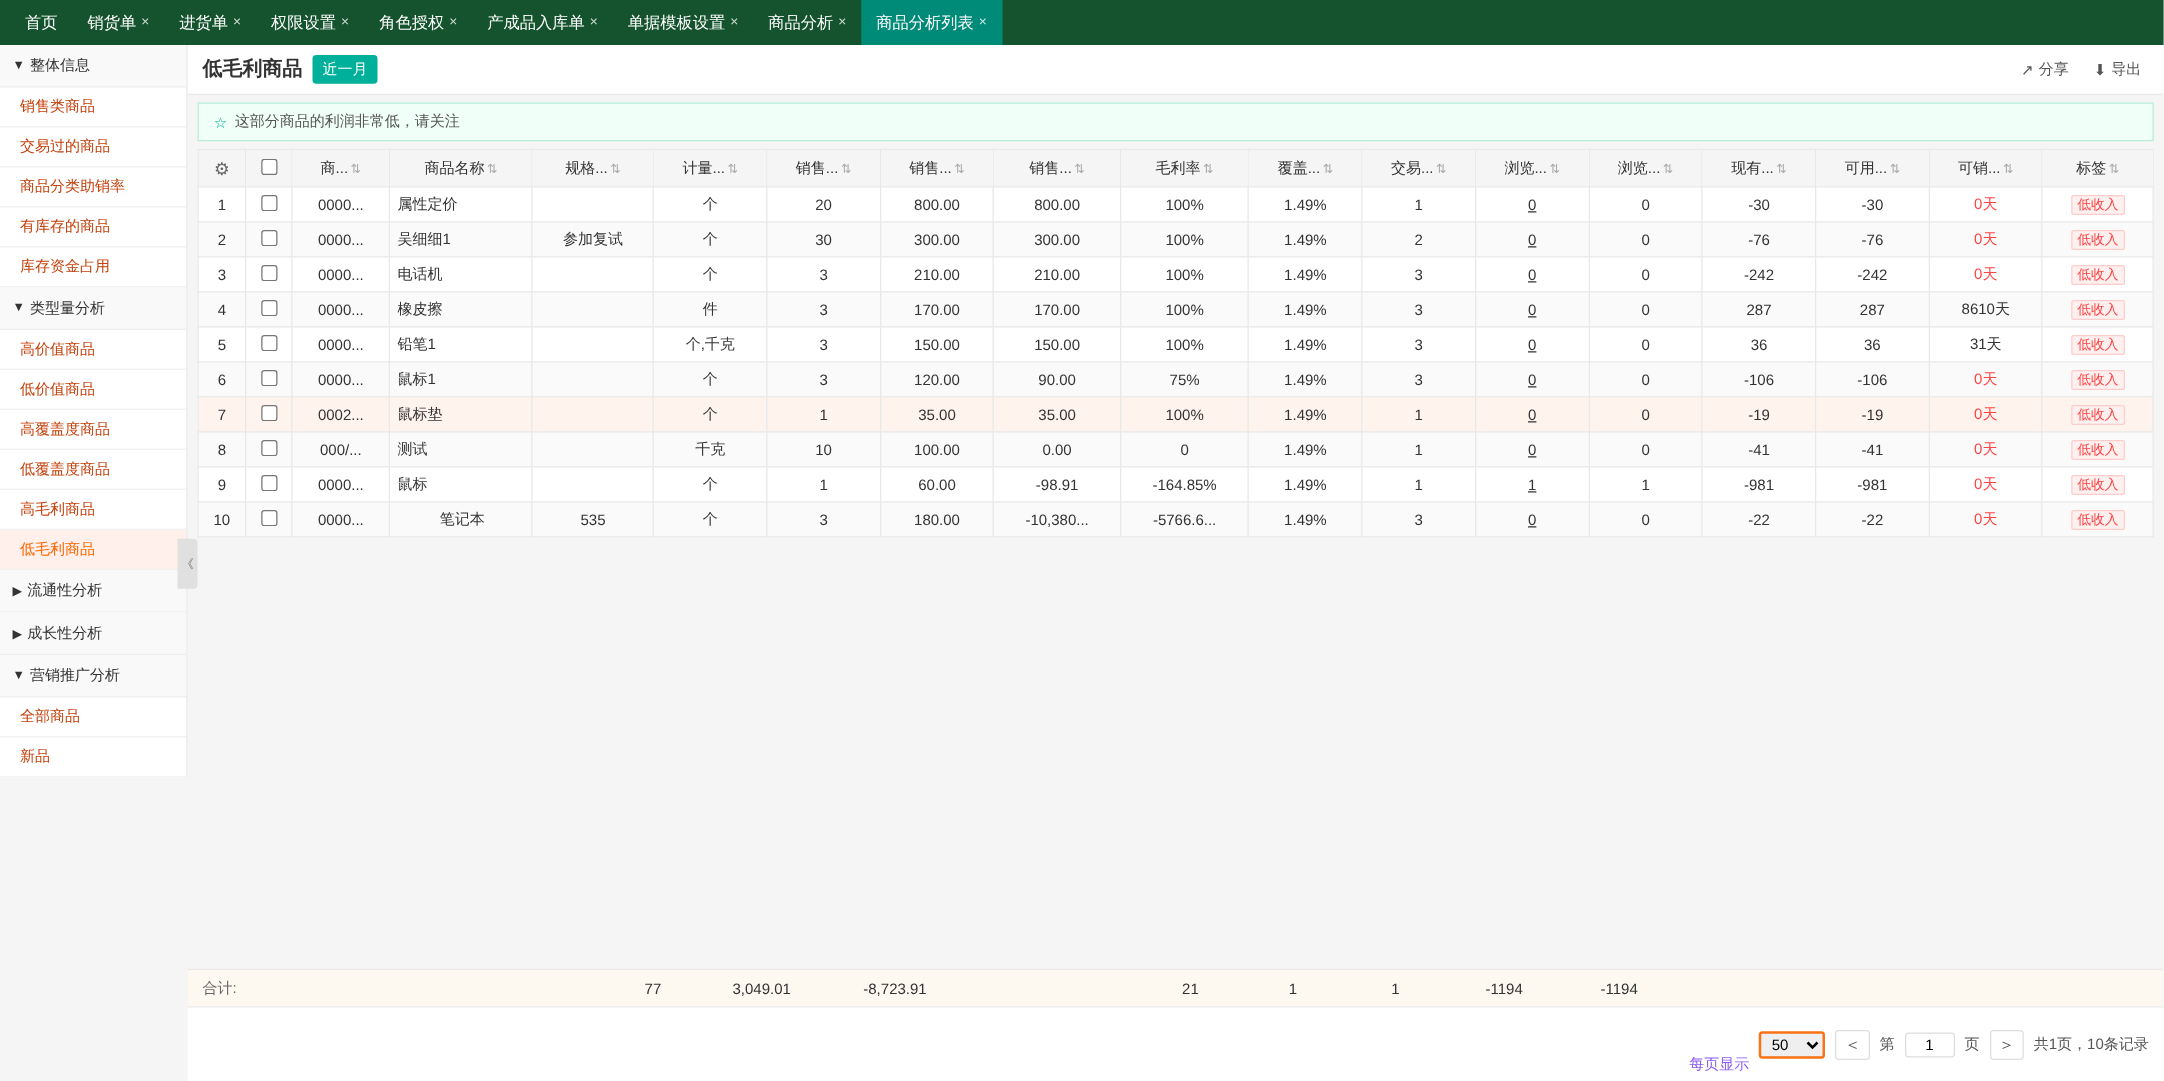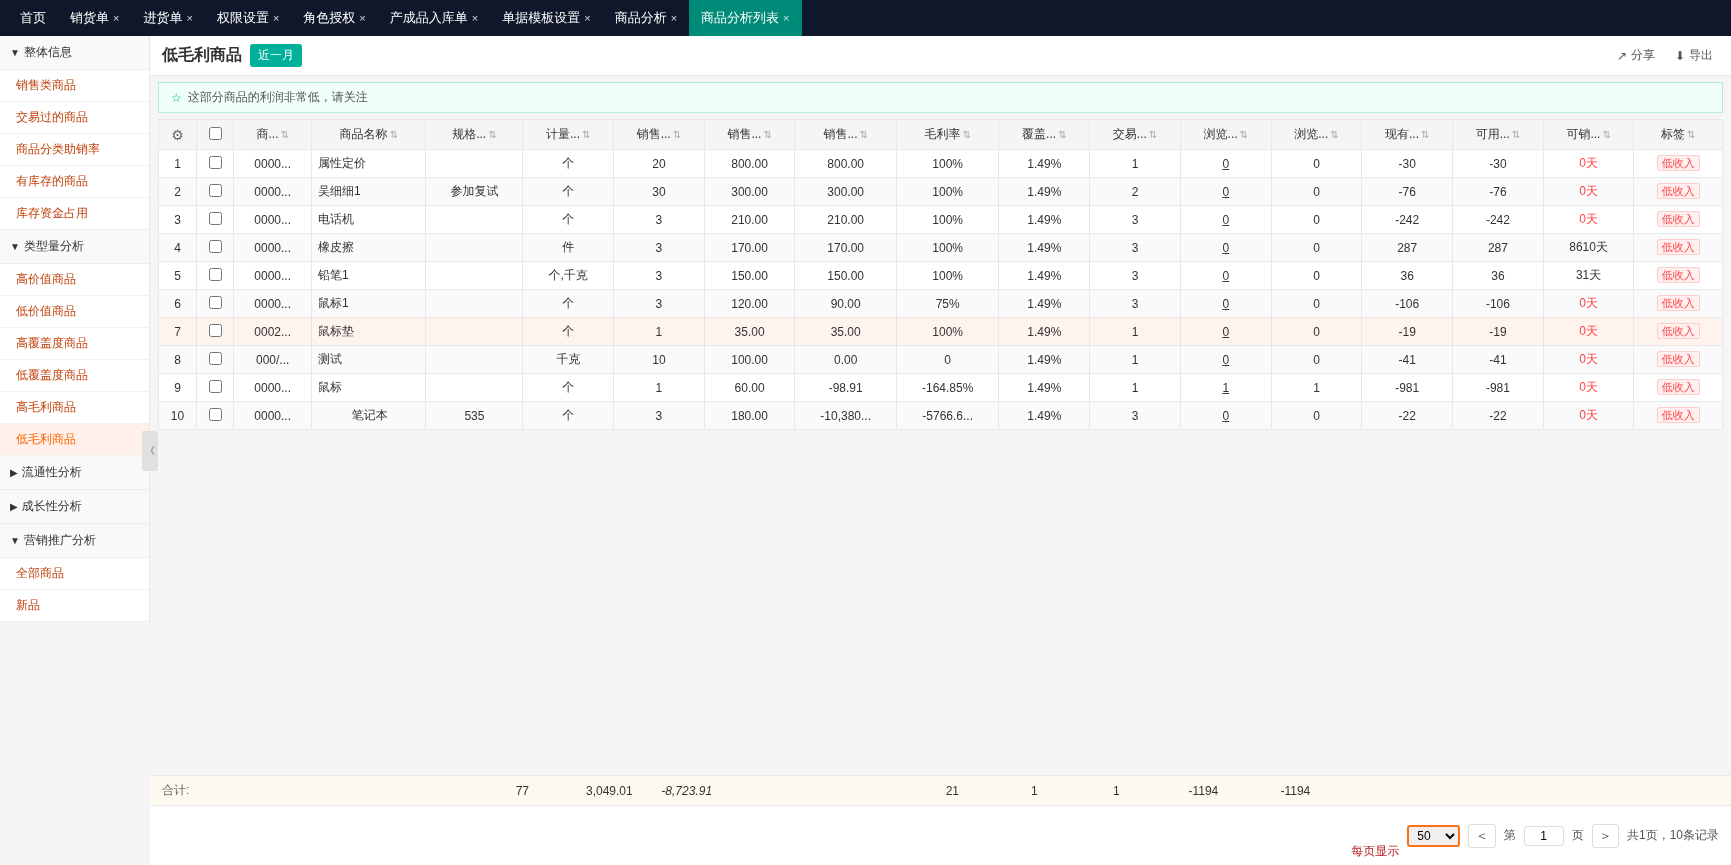--- a/index.html
+++ b/index.html
@@ -1,20 +1,20 @@
 <!DOCTYPE html>
 <html><head>
   <meta charset="utf-8">
   <style>
     * { margin: 0; padding: 0; box-sizing: border-box; }
     body { font-family: 'Microsoft YaHei', Arial, sans-serif; font-size: 12px; background: #f5f5f5; color: #333; overflow-x: hidden; }
 
     
     .top-nav {
-      background: #0f172a;
+      background: #14532d;
       display: flex;
       align-items: center;
       height: 36px;
       padding: 0 8px;
       gap: 0;
     }
     .nav-item {
       color: #fff;
       padding: 0 12px;
       height: 36px;
@@ -172,21 +172,21 @@
     .pagination-bar {
       background: #fff;
       border-top: 1px solid #e8e8e8;
       padding: 5px 12px;
       display: flex;
       align-items: center;
       justify-content: flex-end;
       gap: 8px;
       font-size: 12px;
     }
-    .page-size-label { color: #b91c1c; margin-top: 32px; }
+    .page-size-label { color: #8b5cf6; margin-top: 32px; }
     .page-size-select {
       border: 2px solid #f97316;
       border-radius: 3px;
       padding: 1px 4px;
       font-size: 12px;
     }
     .page-btn {
       border: 1px solid #ddd;
       background: #fff;
       padding: 2px 6px;
@@ -542,21 +542,21 @@
 
     <div class="footer-bar">
       <span class="footer-total">合计:</span>
       <div style="display:flex;flex:1;gap:12px;overflow:hidden;">
         <div style="width:32px;"></div>
         <div style="width:60px;"></div>
         <div style="width:90px;"></div>
         <div style="width:60px;"></div>
         <div style="width:70px;text-align:center;">77</div>
         <div style="width:80px;text-align:center;">3,049.01</div>
-        <div style="width:80px;text-align:left;font-style:italic;">-8,723.91</div>
+        <div style="width:80px;text-align:right;">-8,723.91</div>
         <div style="width:70px;"></div>
         <div style="width:70px;"></div>
         <div style="width:70px;text-align:center;">21</div>
         <div style="width:70px;text-align:center;">1</div>
         <div style="width:70px;text-align:center;">1</div>
         <div style="width:80px;text-align:center;">-1194</div>
         <div style="width:80px;text-align:center;">-1194</div>
       </div>
     </div>
 

